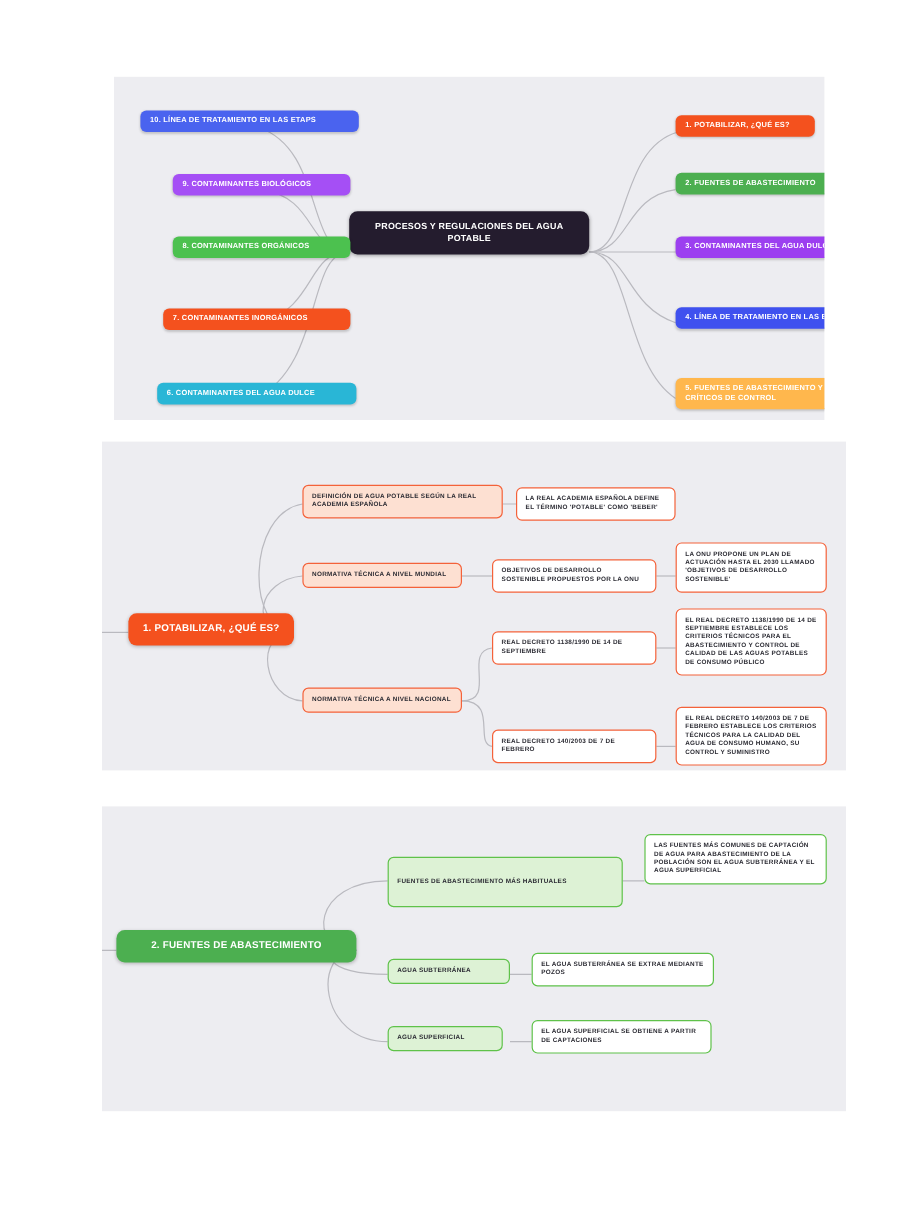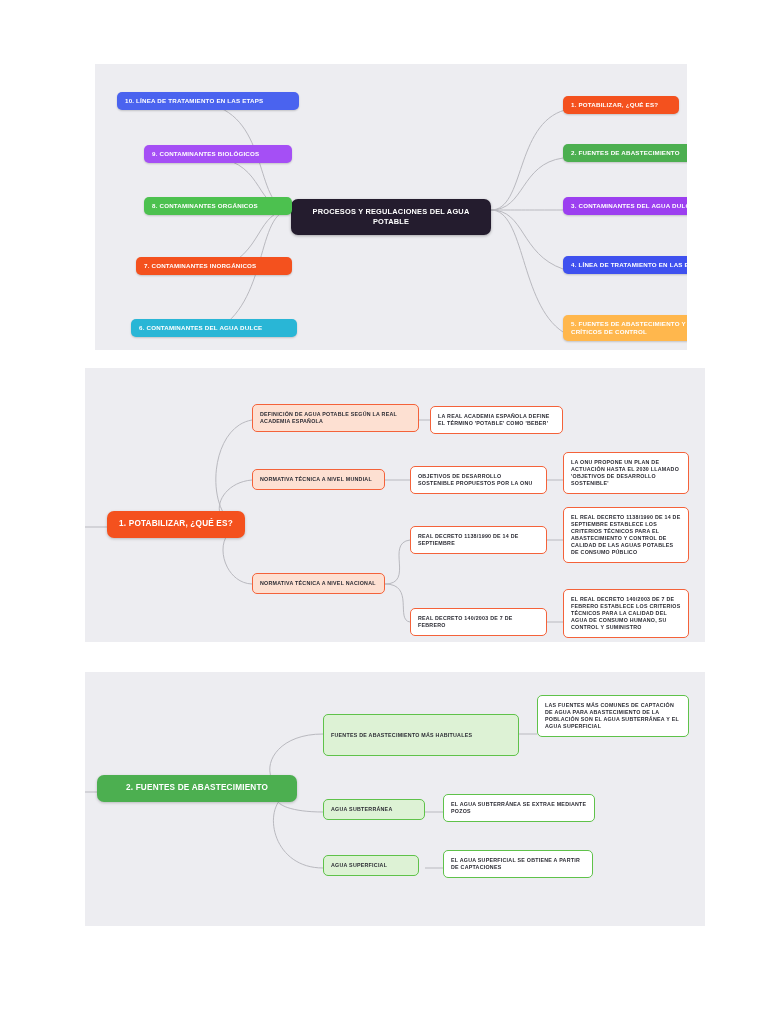--- a/index.html
+++ b/index.html
@@ -102,21 +102,21 @@
       <path d="M396,146 C430,146 425,190 468,205"></path>
       <path d="M396,146 C430,146 425,240 468,268"></path>
 
       <path d="M196,146 C160,146 175,60 120,42"></path>
       <path d="M196,146 C160,146 170,100 122,94"></path>
       <path d="M196,146 C175,146 165,146 122,146"></path>
       <path d="M196,146 C160,146 170,190 122,206"></path>
       <path d="M196,146 C160,146 175,240 118,268"></path>
     </svg>
 
-    <div class="node" id="root-1" style="left:196px; top:135px; width:200px;">
+    <div class="node" id="root-1" style="left:196px; top:112px; width:200px;">
       <span>PROCESOS Y REGULACIONES DEL AGUA POTABLE</span>
     </div>
 
     <div class="node pill" style="left:468px; top:32px; width:116px; background:#f4511e;">
       <span>1. POTABILIZAR, ¿QUÉ ES?</span>
     </div>
     <div class="node pill" style="left:468px; top:80px; width:160px; background:#4caf50;">
       <span>2. FUENTES DE ABASTECIMIENTO</span>
     </div>
     <div class="node pill" style="left:468px; top:133px; width:176px; background:#9c3ff0;">

